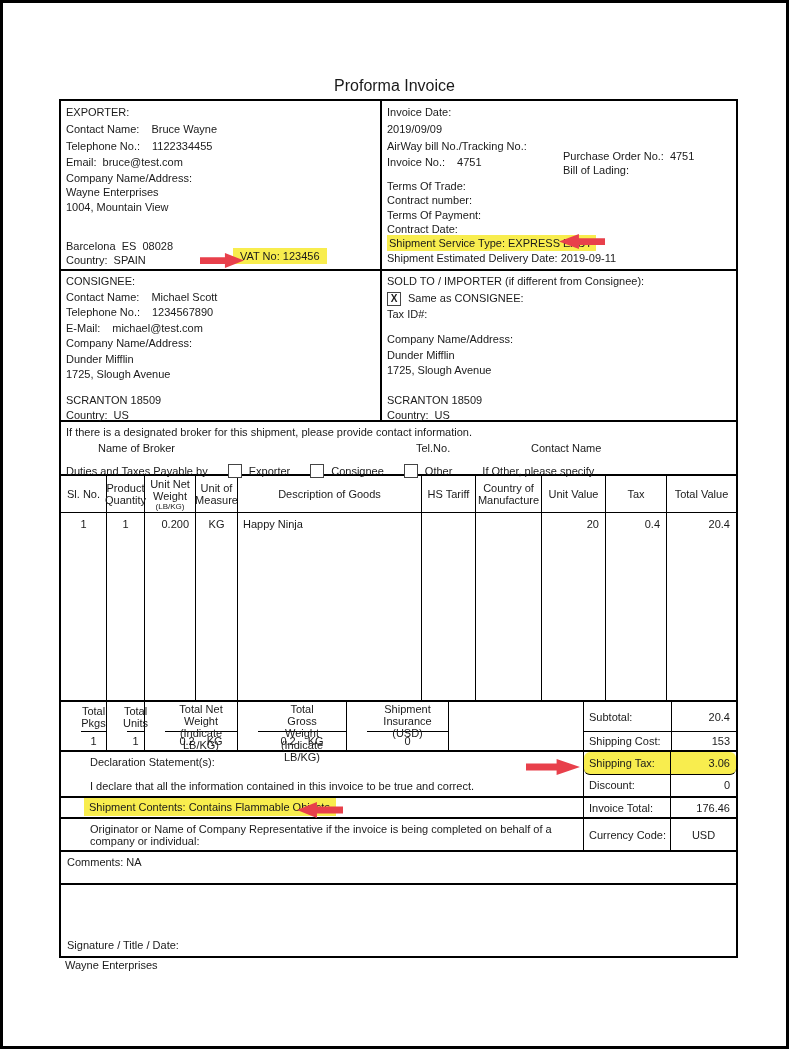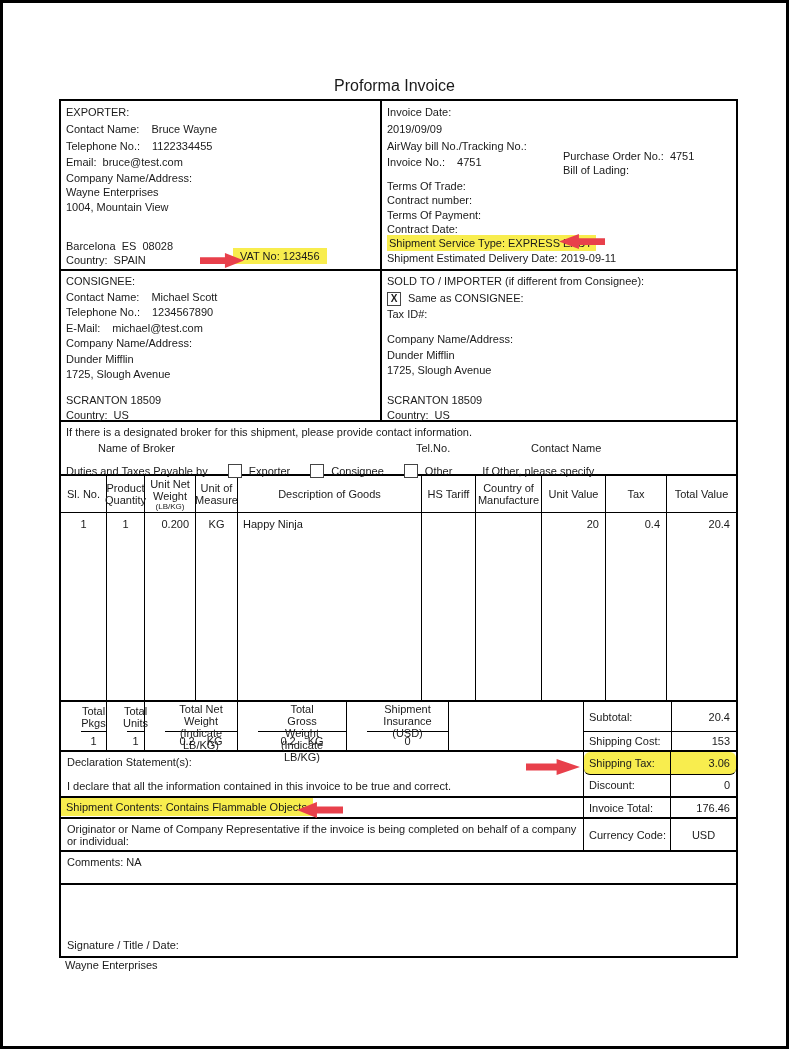--- a/index.html
+++ b/index.html
@@ -56,21 +56,21 @@
   .tv{display:flex;align-items:center;justify-content:center;gap:12px;}
   .tspan{grid-row:1/3;grid-column:6;}
   .sum-label{width:87px;border-right:1.5px solid #000;box-sizing:border-box;height:100%;
     display:flex;align-items:center;padding-left:5px;}
   .sum-value{flex:1;display:flex;align-items:center;justify-content:flex-end;padding-right:6px;}
   .sum-value.center{justify-content:center;padding-right:0;}
   .tsum{display:flex;align-items:center;}
   .tsum.th2{border-bottom:1.5px solid #000;}
   .g7{grid-column:7;} .g8{grid-column:8;}
   
-  .left-cell{width:523px;border-right:1.5px solid #000;box-sizing:border-box;position:relative;}
+  .left-cell{width:523px;border-right:1.5px solid #000;box-sizing:border-box;position:relative;padding-left:23px;}
   .rside{flex:1;display:flex;flex-direction:column;}
   .sumrow{flex:1;display:flex;align-items:stretch;}
   .sumrow.bdr{border-bottom:1.5px solid #000;border-radius:6px;}
   .ylw{background:var(--hl,#F8ED4E);}
   .rowH{height:46px;}
   .rowI{height:21px;}
   .rowJ{height:33px;}
   .rowK{height:33px;padding:4px 6px;box-sizing:border-box;}
   .rowL{height:32px;padding:15px 6px 0;box-sizing:border-box;border-bottom:none !important;margin-top:39px;}
   .decl-inner{display:flex;flex-direction:column;justify-content:space-between;height:100%;

